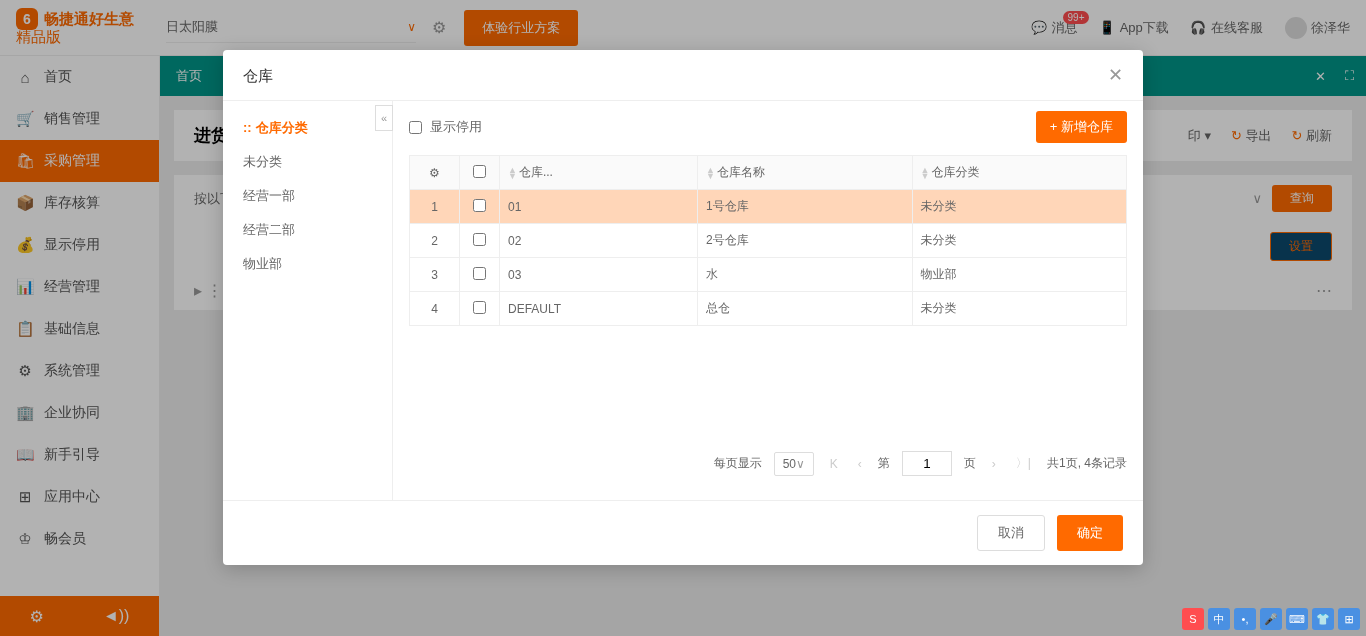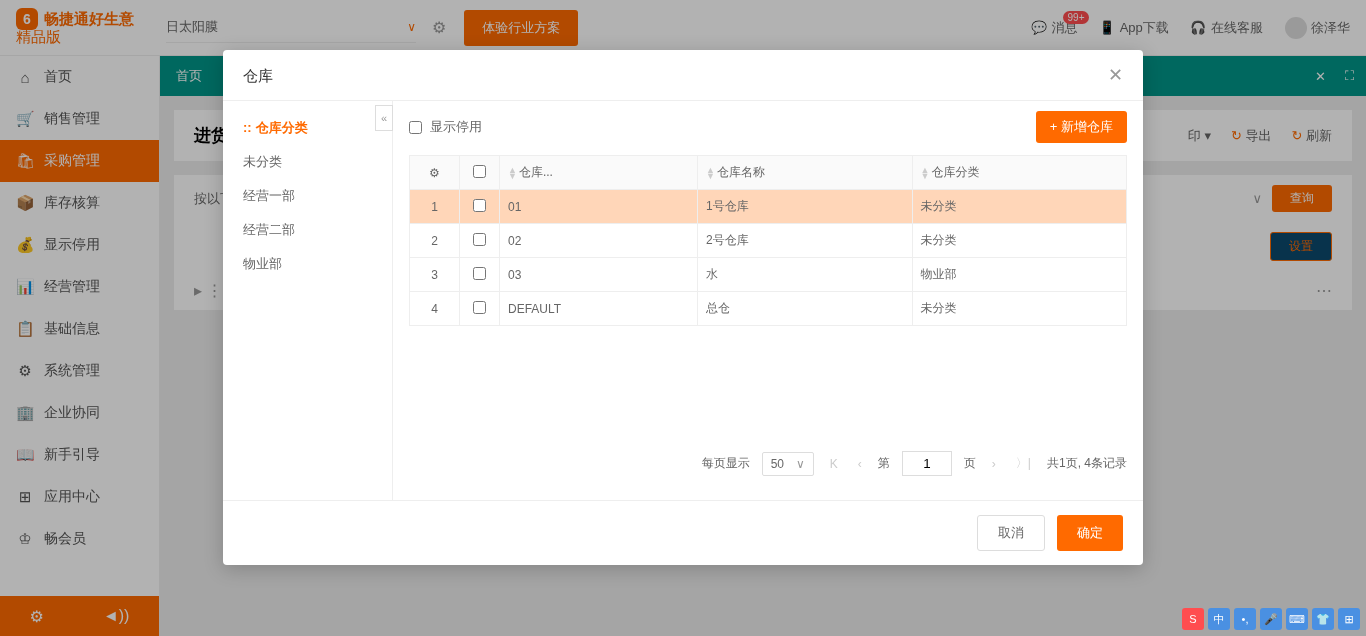--- a/index.html
+++ b/index.html
@@ -49,21 +49,21 @@
 .search-input { border: none; outline: none; padding: 6px 4px; font-size: 12px; flex: 1; }
 .search-icon { color: #ff6a00; font-size: 14px; }
 .checkbox-label { display: flex; align-items: center; gap: 8px; font-size: 13px; color: #666; }
 .add-btn { margin-left: auto; background: #ff6a00; color: #fff; border: none; padding: 7px 14px; border-radius: 3px; font-size: 13px; cursor: pointer; }
 .table { width: 100%; border-collapse: collapse; font-size: 12px; }
 .table th { background: #fafafa; border: 1px solid #eee; padding: 8px; text-align: left; color: #666; font-weight: normal; }
 .table td { border: 1px solid #eee; padding: 8px; color: #666; }
 .table tr.highlight td { background: #ffd6b8; }
 .sort-icons { color: #ccc; font-size: 9px; margin-right: 2px; display: inline-flex; flex-direction: column; line-height: 6px; vertical-align: middle; }
 .pager { display: flex; align-items: center; justify-content: flex-end; gap: 12px; margin-top: auto; padding: 14px 0; font-size: 12px; color: #666; }
-.page-select { border: 1px solid #ddd; padding: 4px 8px; border-radius: 2px; display: flex; align-items: center; gap: 12px; }
+.page-select { border: 1px solid #ddd; padding: 4px 8px; border-radius: 2px; display: flex; align-items: center; gap: 0; }
 .page-input { width: 50px; border: 1px solid #ddd; padding: 4px; text-align: center; }
 .pager-arrow { color: #ccc; cursor: pointer; padding: 0 4px; }
 .modal-footer { display: flex; justify-content: flex-end; gap: 12px; padding: 14px 20px; border-top: 1px solid #eee; }
 .btn-cancel { background: #fff; border: 1px solid #ddd; padding: 8px 20px; border-radius: 3px; font-size: 13px; cursor: pointer; color: #666; }
 .btn-confirm { background: #ff6a00; color: #fff; border: none; padding: 8px 20px; border-radius: 3px; font-size: 13px; cursor: pointer; }
 
 .ime-bar { position: absolute; bottom: 6px; right: 6px; display: flex; gap: 4px; }
 .ime-icon { width: 22px; height: 22px; background: #4a90e2; border-radius: 3px; display: flex; align-items: center; justify-content: center; color: #fff; font-size: 11px; }
 .ime-icon.red { background: #ff4d4f; }
 </style>

